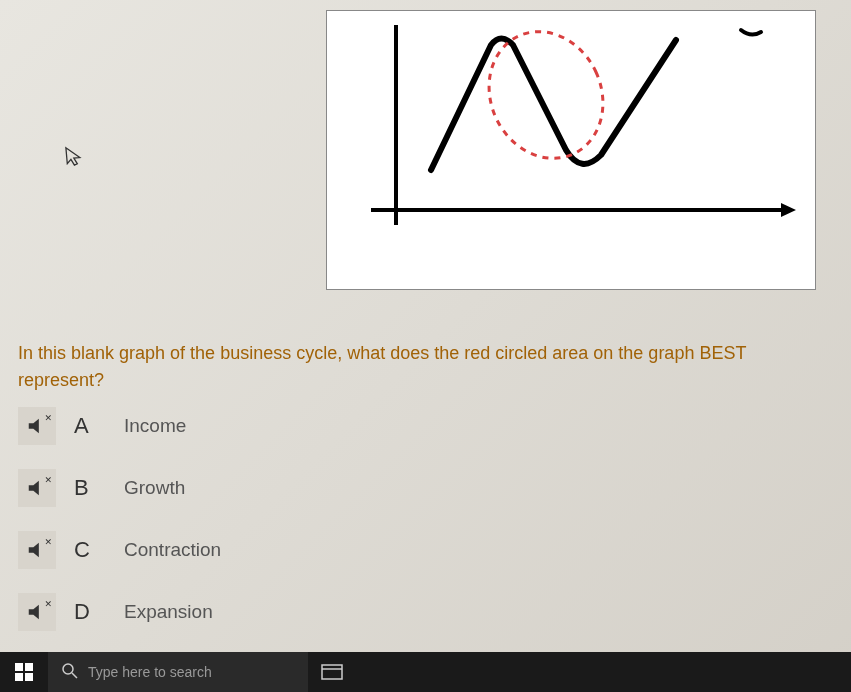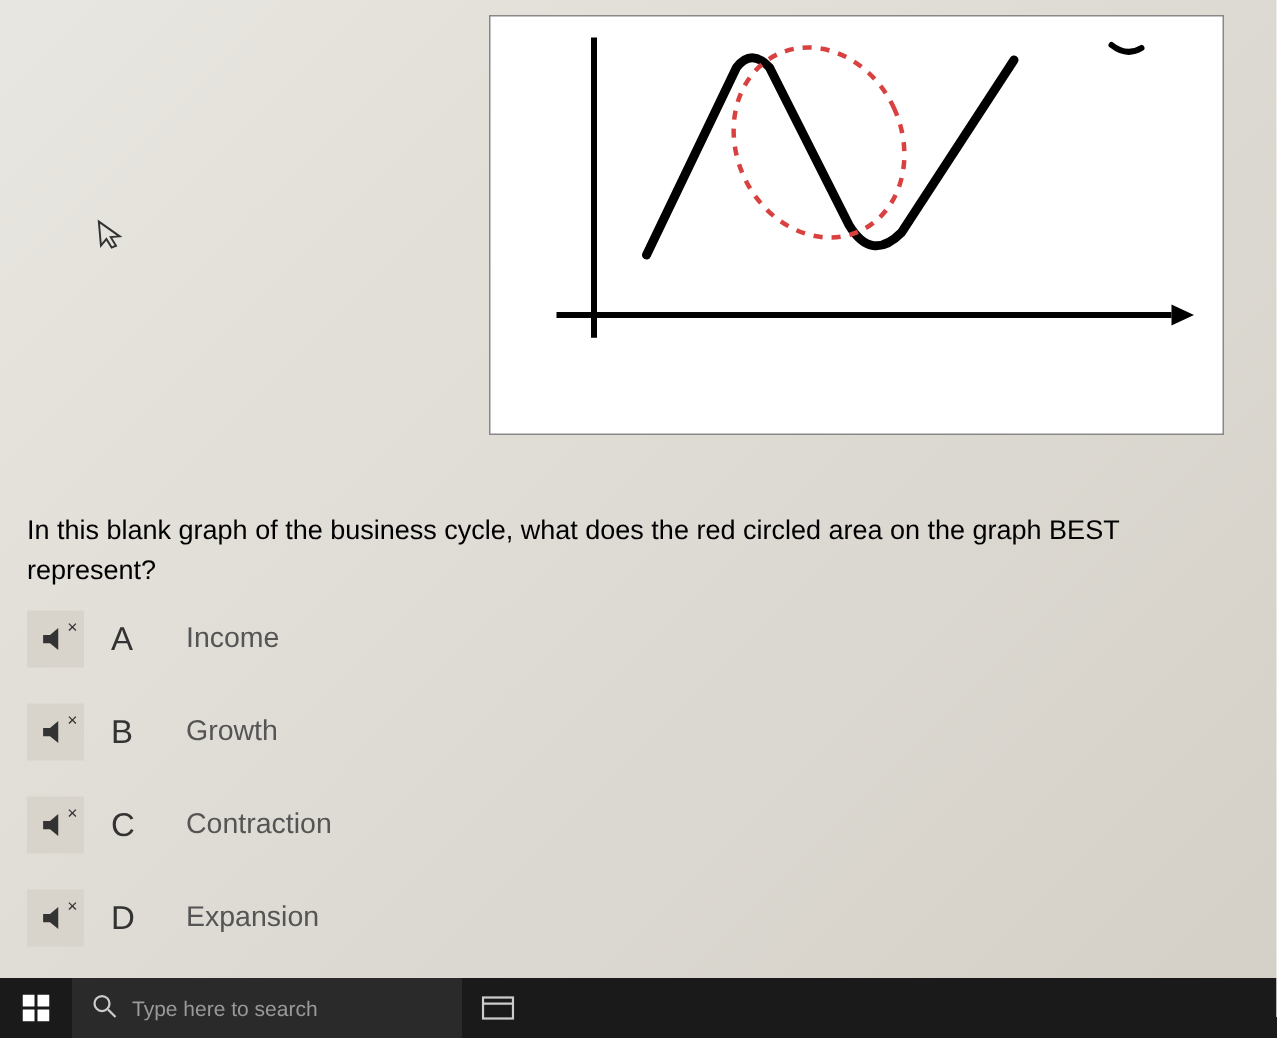--- a/index.html
+++ b/index.html
@@ -37,21 +37,21 @@
       top: 145px;
       font-size: 22px;
       color: #333;
       transform: rotate(-5deg);
     }
     .question-text {
       position: absolute;
       left: 18px;
       top: 340px;
       font-size: 18px;
-      color: #000000;
+      color: #a16207;
       line-height: 1.5;
       width: 810px;
     }
     .options {
       position: absolute;
       left: 18px;
       top: 395px;
     }
     .option-row {
       display: flex;

